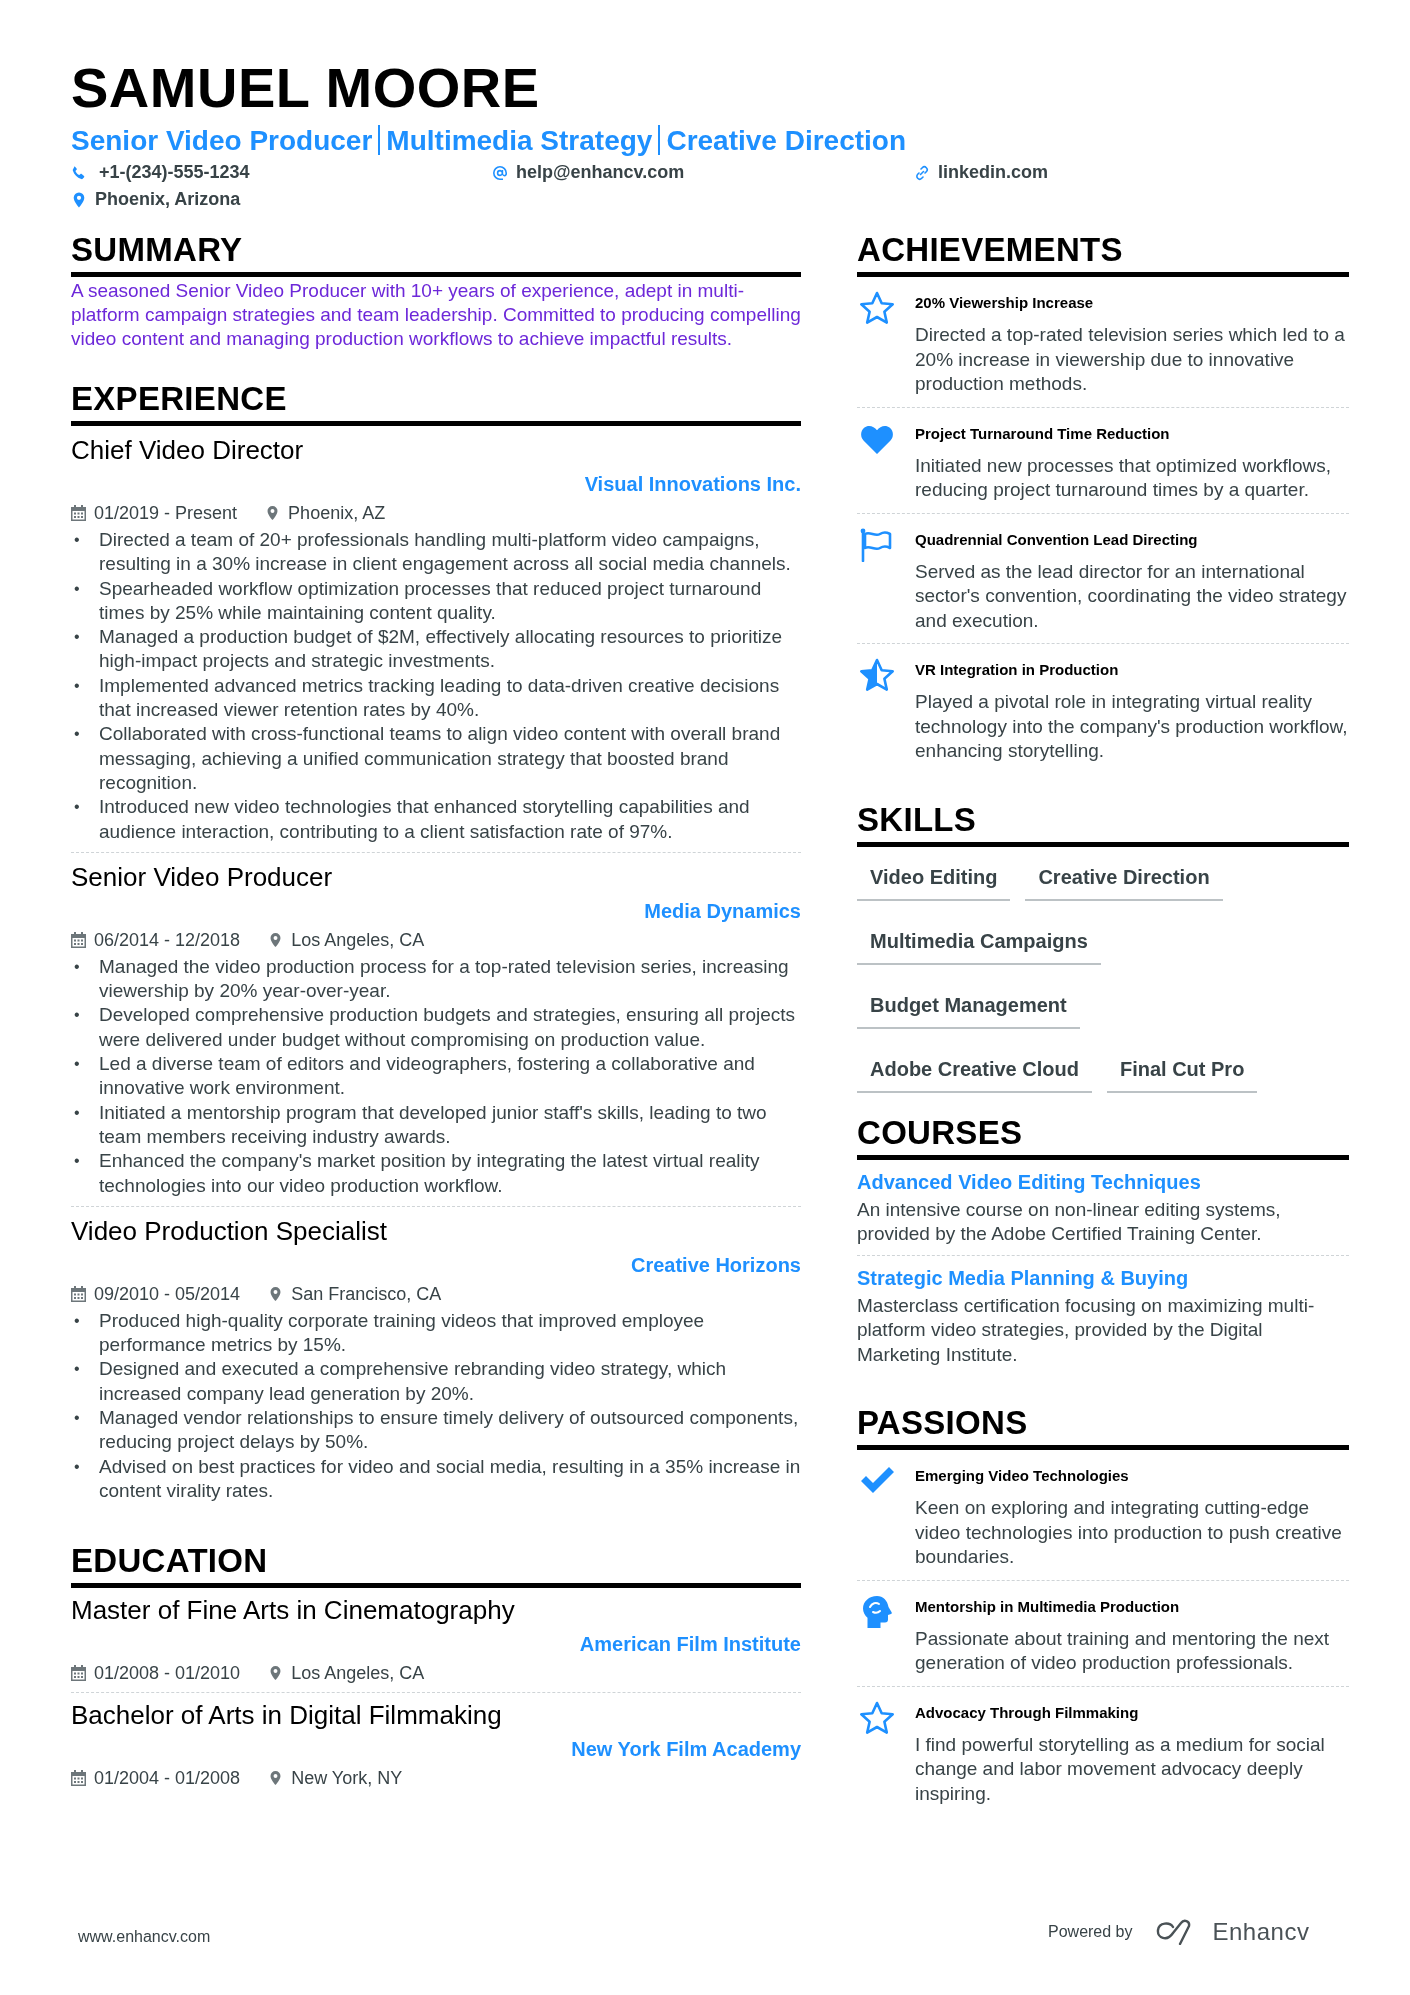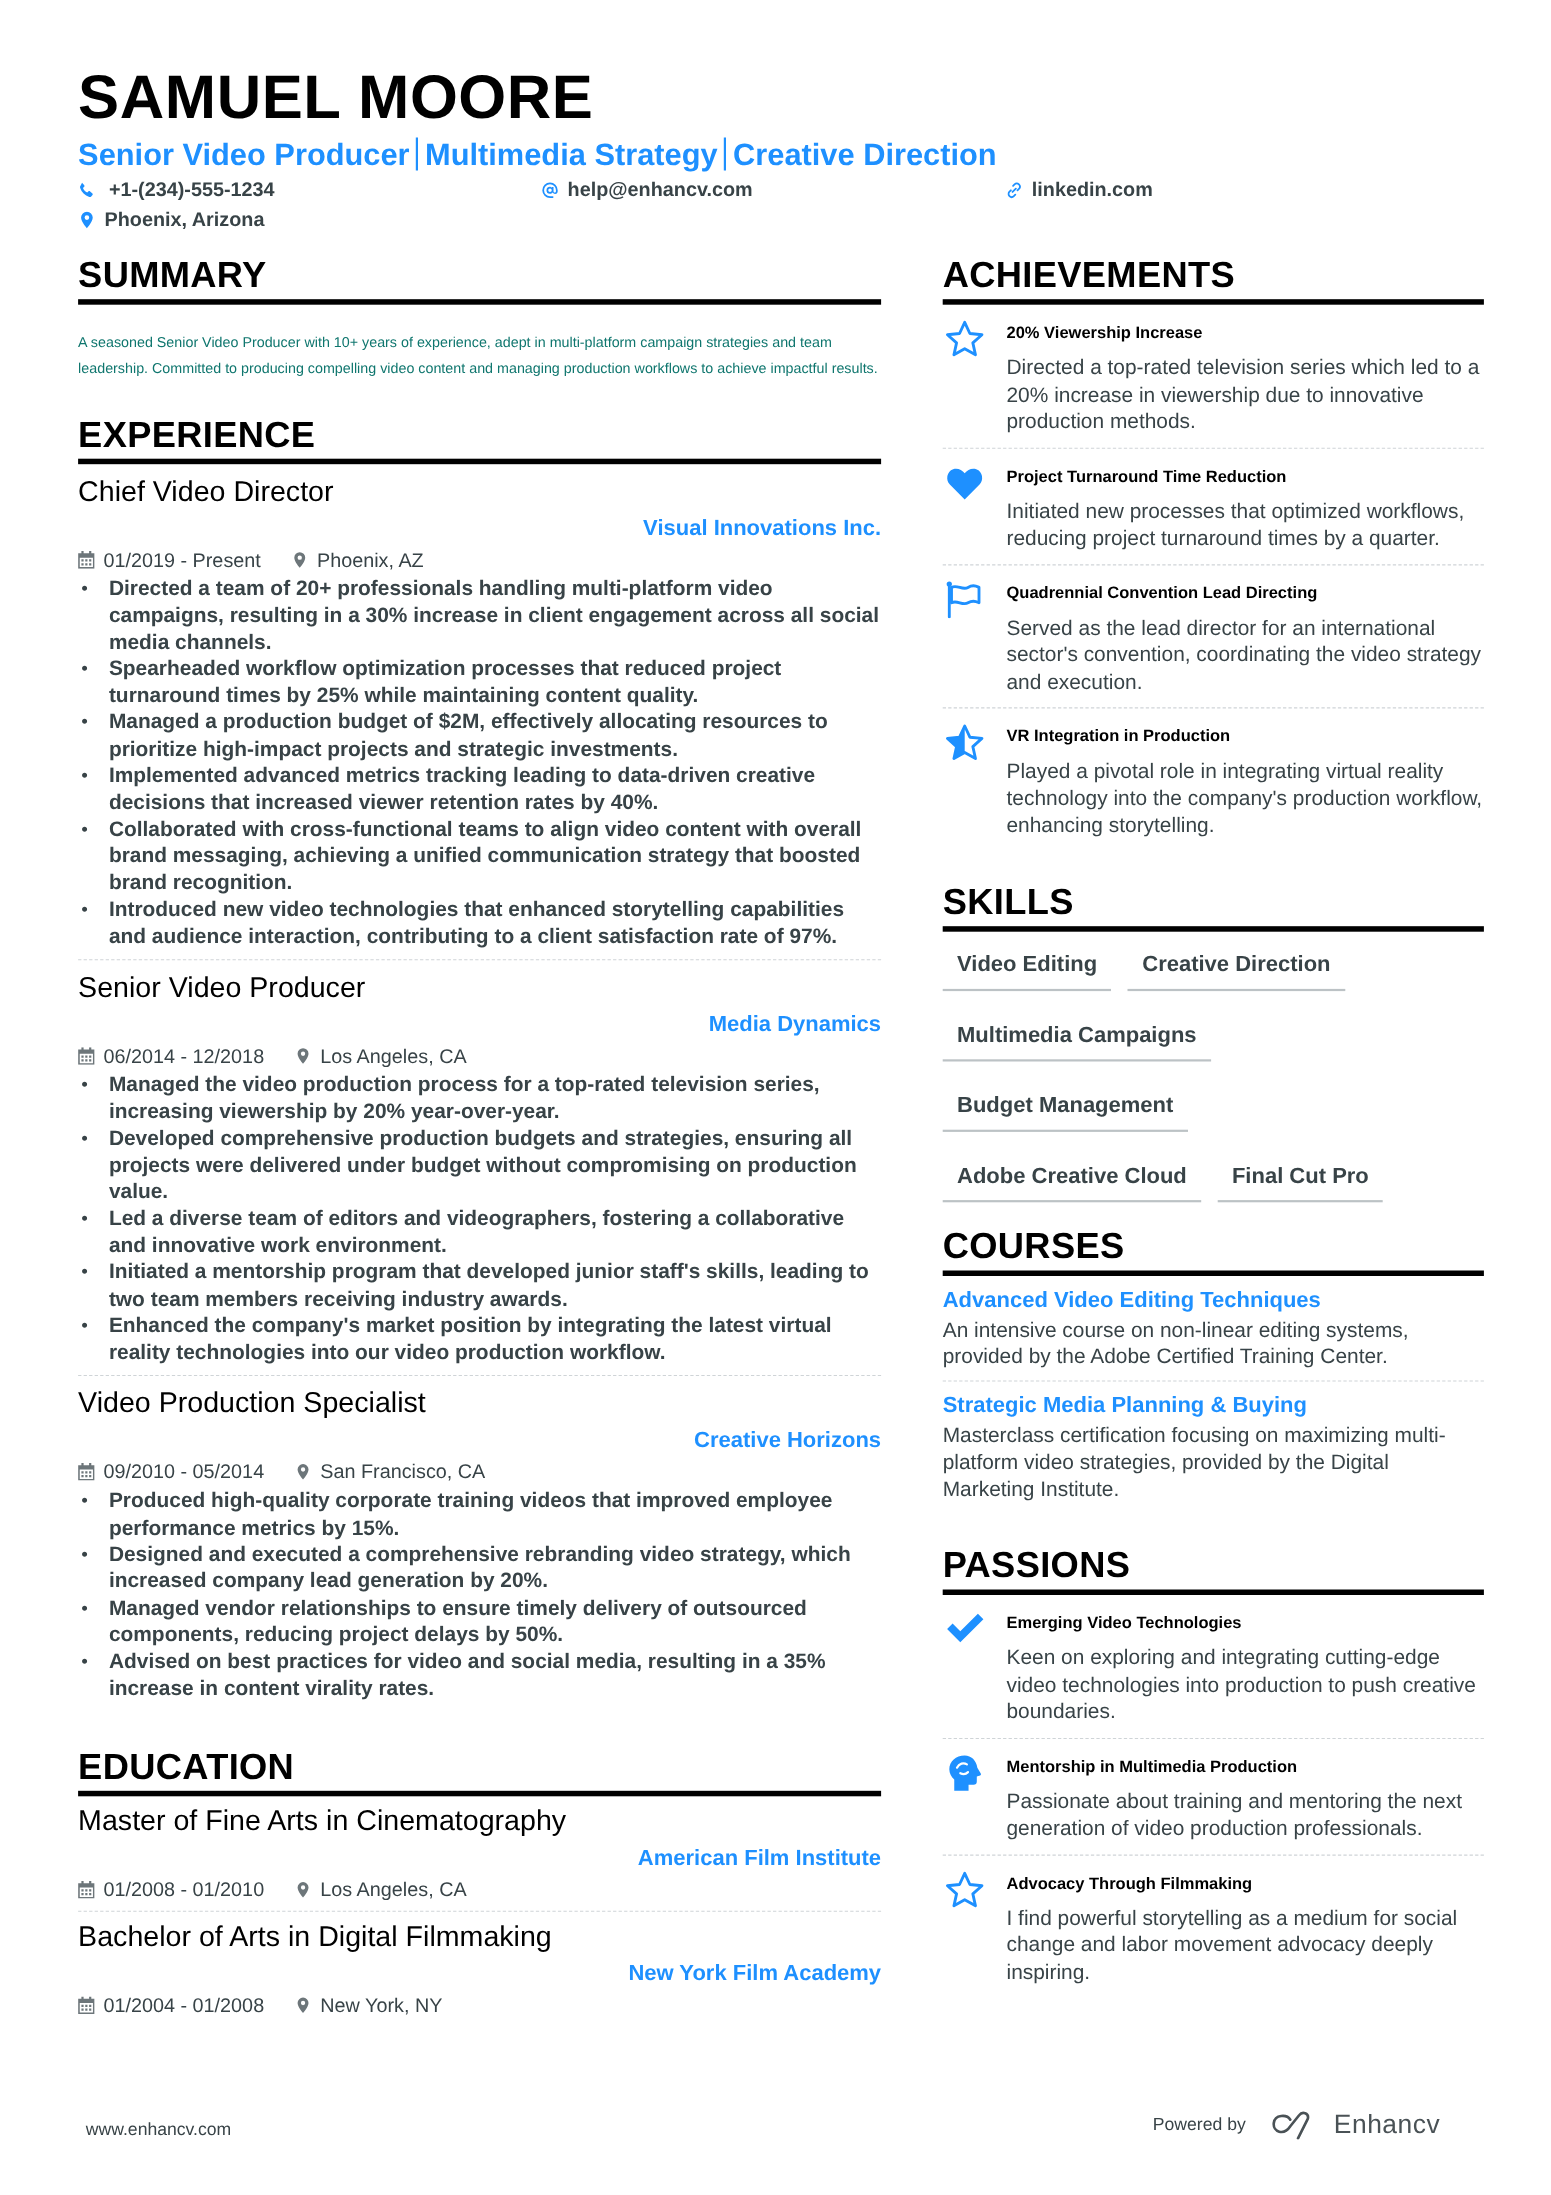--- a/index.html
+++ b/index.html
@@ -14,30 +14,30 @@
   .contacts { position: relative; height: 56px; margin-top: 4px; font-size: 18px; font-weight: bold; color: #384347; }
   .contact { position: absolute; display: flex; align-items: center; gap: 8px; white-space: nowrap; }
   .contact svg { width: 16px; height: 16px; fill: #1e90ff; }
 
   .col-left { position: absolute; left: 71px; top: 230px; width: 730px; }
   .col-right { position: absolute; left: 857px; top: 230px; width: 492px; }
 
   .section-title { font-size: 33px; font-weight: bold; color: #000; line-height: 40px; letter-spacing: 0.3px; }
   .section-rule { height: 5px; background: #000; margin-top: 2px; }
 
-  .summary { margin-top: 22px; font-size: 13px; line-height: 24px; color: #0f766e; }
+  .summary { margin-top: 2px; font-size: 19px; line-height: 24px; color: #6d28d9; }
 
   .exp { padding: 8px 0 8px 0; border-bottom: 1.5px dashed #cfd4d7; }
   .exp:last-child { border-bottom: none; }
   .role { font-size: 26px; color: #000; line-height: 32px; }
   .company { font-size: 20px; font-weight: bold; color: #1e90ff; line-height: 28px; margin-top: 4px; text-align: right; }
   .meta { display: flex; align-items: center; font-size: 18px; color: #384347; line-height: 26px; margin-top: 2px; }
   .meta .m { display: flex; align-items: center; gap: 8px; margin-right: 28px; }
   .meta svg { width: 15px; height: 16px; fill: #6d767a; }
-  .bullets { list-style: none; margin-top: 2px; font-weight: bold; }
+  .bullets { list-style: none; margin-top: 2px; }
   .bullets li { position: relative; padding-left: 28px; font-size: 19px; line-height: 24.3px; color: #384347; }
   .bullets li::before { content: "•"; position: absolute; left: 3px; top: 0; color: #384347; font-size: 16px; }
 
   .edu { padding: 6px 0 6px 0; border-bottom: 1.5px dashed #cfd4d7; }
   .edu:last-child { border-bottom: none; }
 
   .ach { display: flex; padding: 12px 0 10px 0; border-bottom: 1.5px dashed #cfd4d7; }
   .ach:last-child { border-bottom: none; }
   .ach-icon { width: 58px; flex: none; padding-left: 2px; padding-top: 2px; }
   .ach-icon svg { width: 36px; height: 34px; }

